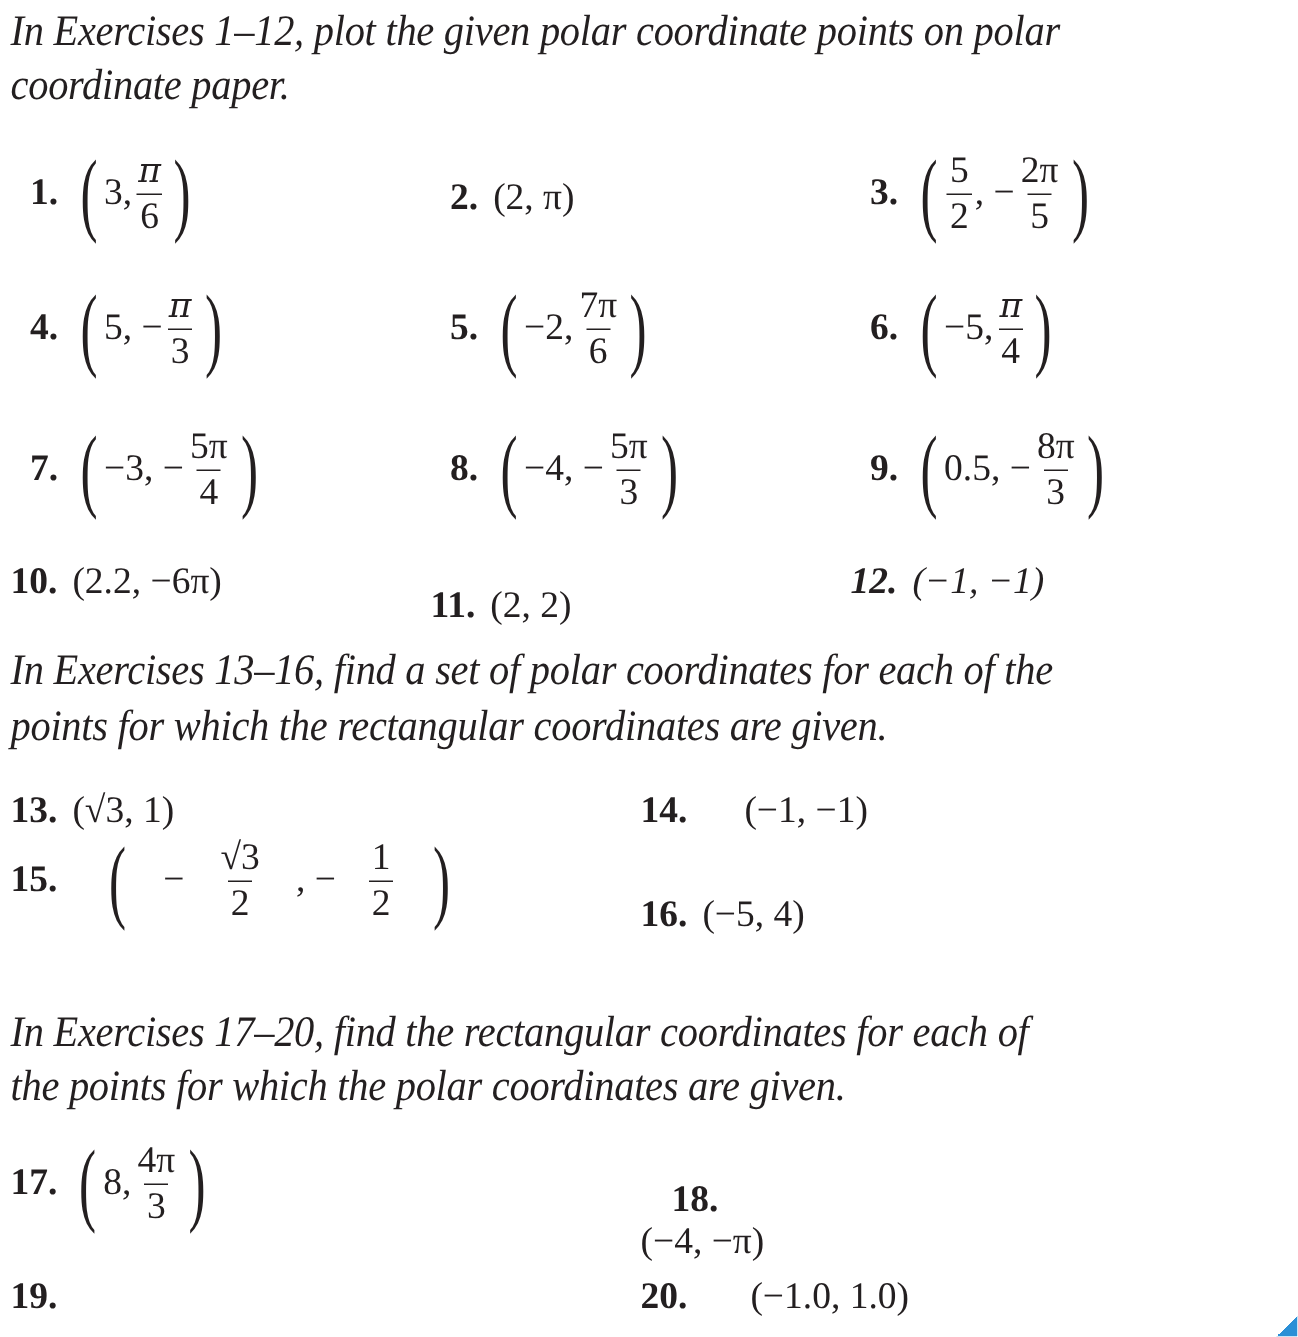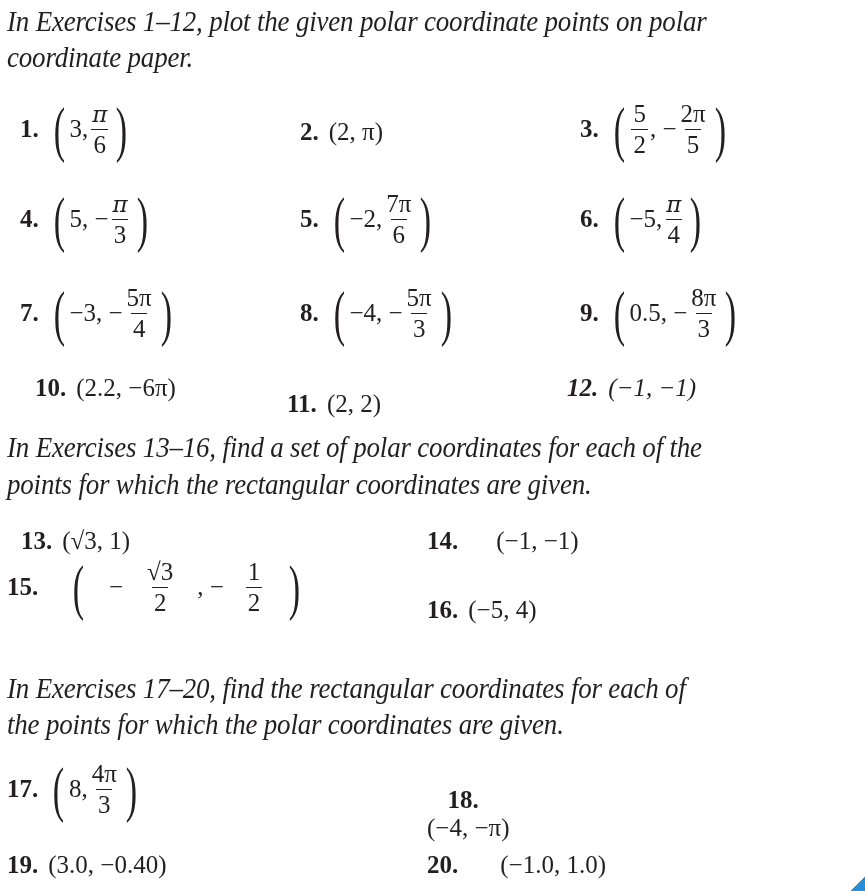--- a/index.html
+++ b/index.html
@@ -114,37 +114,37 @@
   <span class="num">9.</span>
   <span class="paren">(</span>
   <span class="t">0.5, −</span>
   <span class="frac">
       <span class="n">8π</span>
       <span class="d">3</span>
     </span>
   <span class="paren">)</span>
 </div>
 
-<div class="ex" style="left:7px; top:374px;margin-left:28px;">
+<div class="ex" style="left:7px; top:374px;">
   <span class="num">10.</span>
   <span class="t">(2.2, −6π)</span>
 </div>
 <div class="ex" style="left:287px; top:390px;">
   <span class="num">11.</span>
   <span class="t">(2, 2)</span>
 </div>
 <div class="ex" style="left:567px; top:374px;font-style:italic;">
   <span class="num">12.</span>
   <span class="t">(−1, −1)</span>
 </div>
 
 <p class="instr" style="top:429px;">In Exercises 13–16, find a set of polar coordinates for each of the</p>
 <p class="instr" style="top:466px;">points for which the rectangular coordinates are given.</p>
 
-<div class="ex" style="left:7px; top:527px;margin-left:14px;">
+<div class="ex" style="left:7px; top:527px;">
   <span class="num">13.</span>
   <span class="t">(√3, 1)</span>
 </div>
 <div class="ex" style="left:427px; top:527px;gap:28px;">
   <span class="num">14.</span>
   <span class="t">(−1, −1)</span>
 </div>
 <div class="ex" style="left:7px; top:556px;gap:20px;">
   <span class="num">15.</span>
   <span class="paren">(</span>
@@ -177,20 +177,19 @@
       <span class="d">3</span>
     </span>
   <span class="paren">)</span>
 </div>
 <div class="ex" style="left:427px; top:786px;flex-direction:column;">
   <span class="num">18.</span>
   <span class="t">(−4, −π)</span>
 </div>
 <div class="ex" style="left:7px; top:851px;">
   <span class="num">19.</span>
-  <span class="t">(3.0, −0.40)</span>
 </div>
 <div class="ex" style="left:427px; top:851px;gap:32px;">
   <span class="num">20.</span>
   <span class="t">(−1.0, 1.0)</span>
 </div>
 
 <div class="corner"></div>
 
 </body></html>

